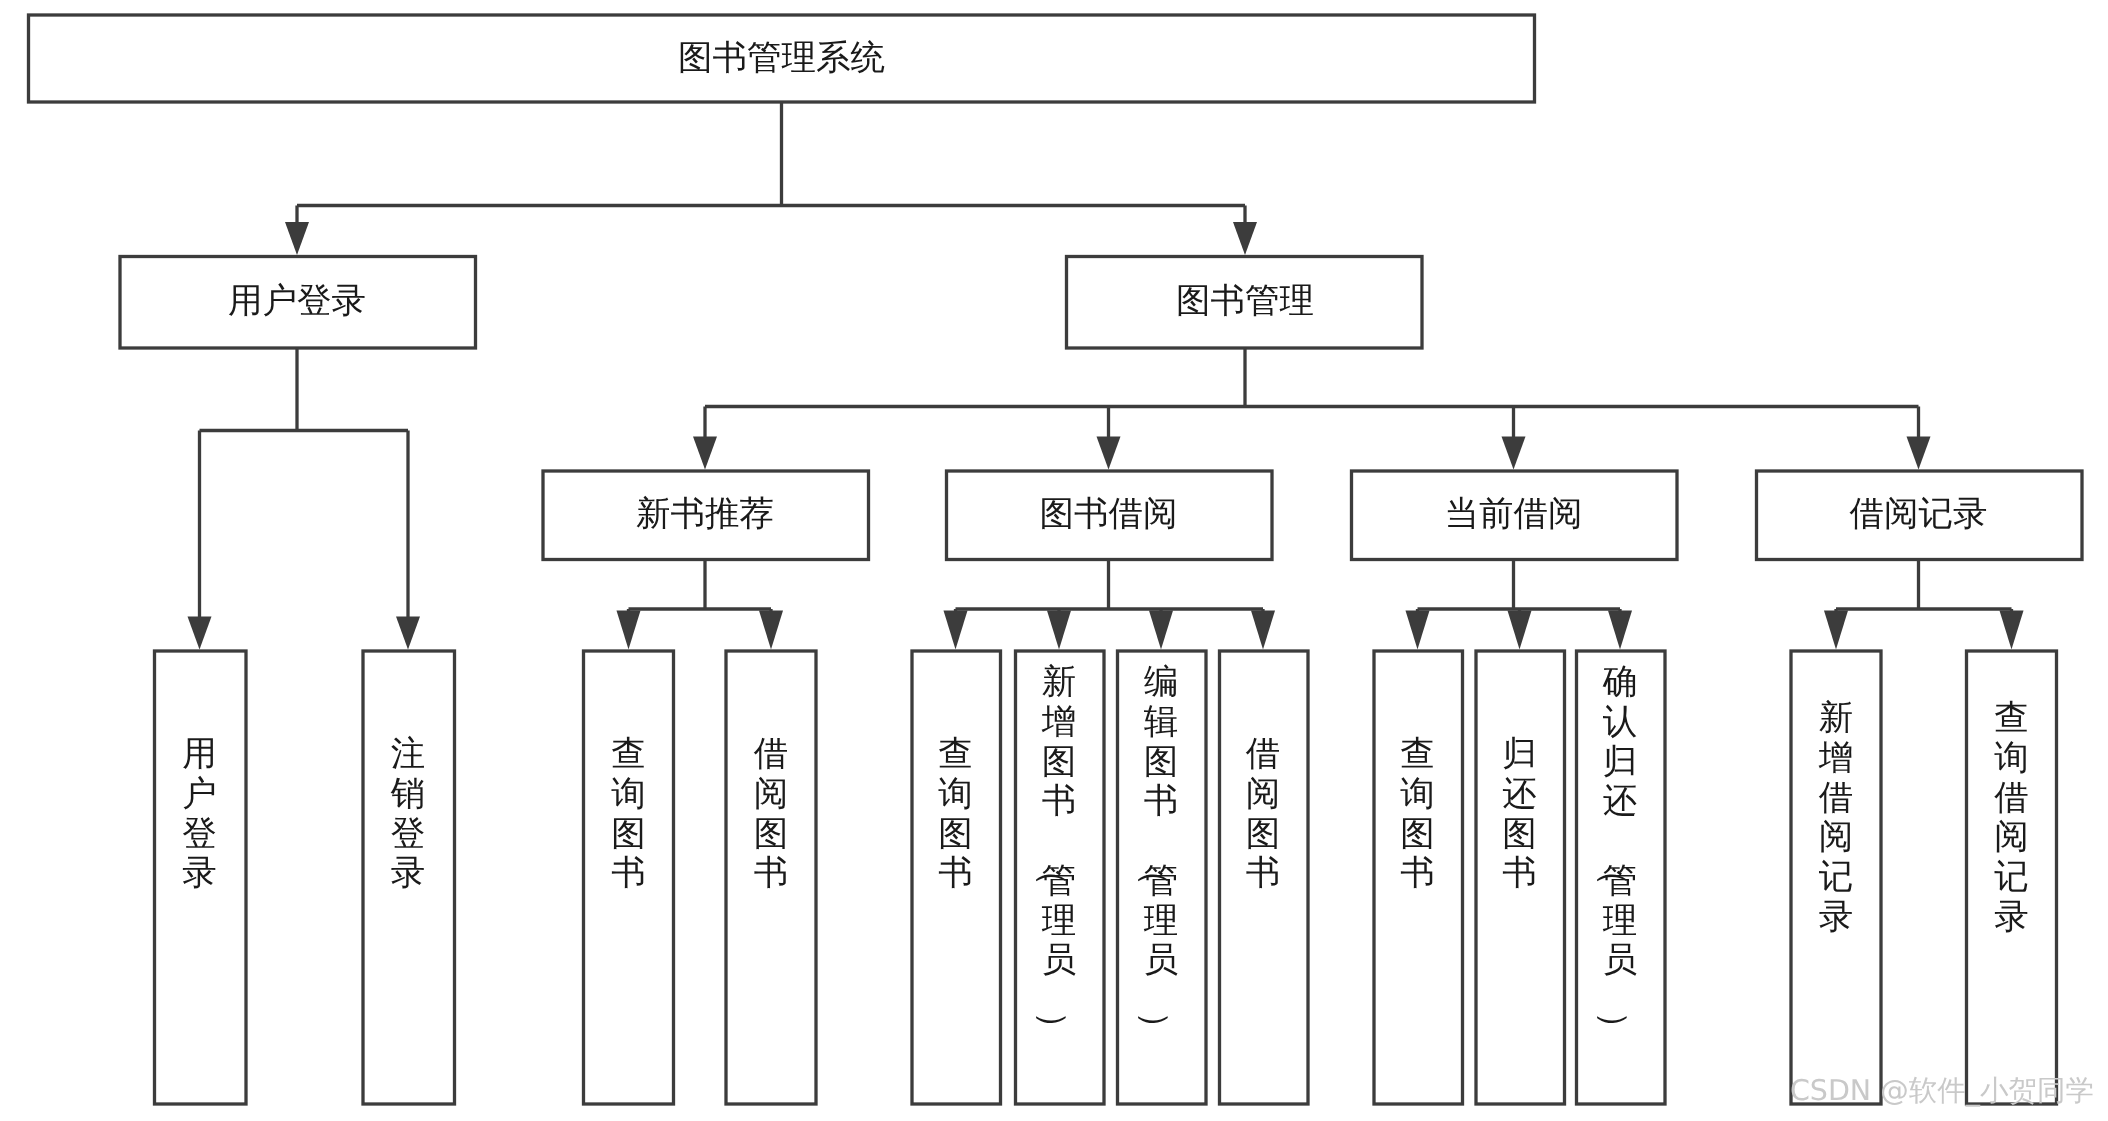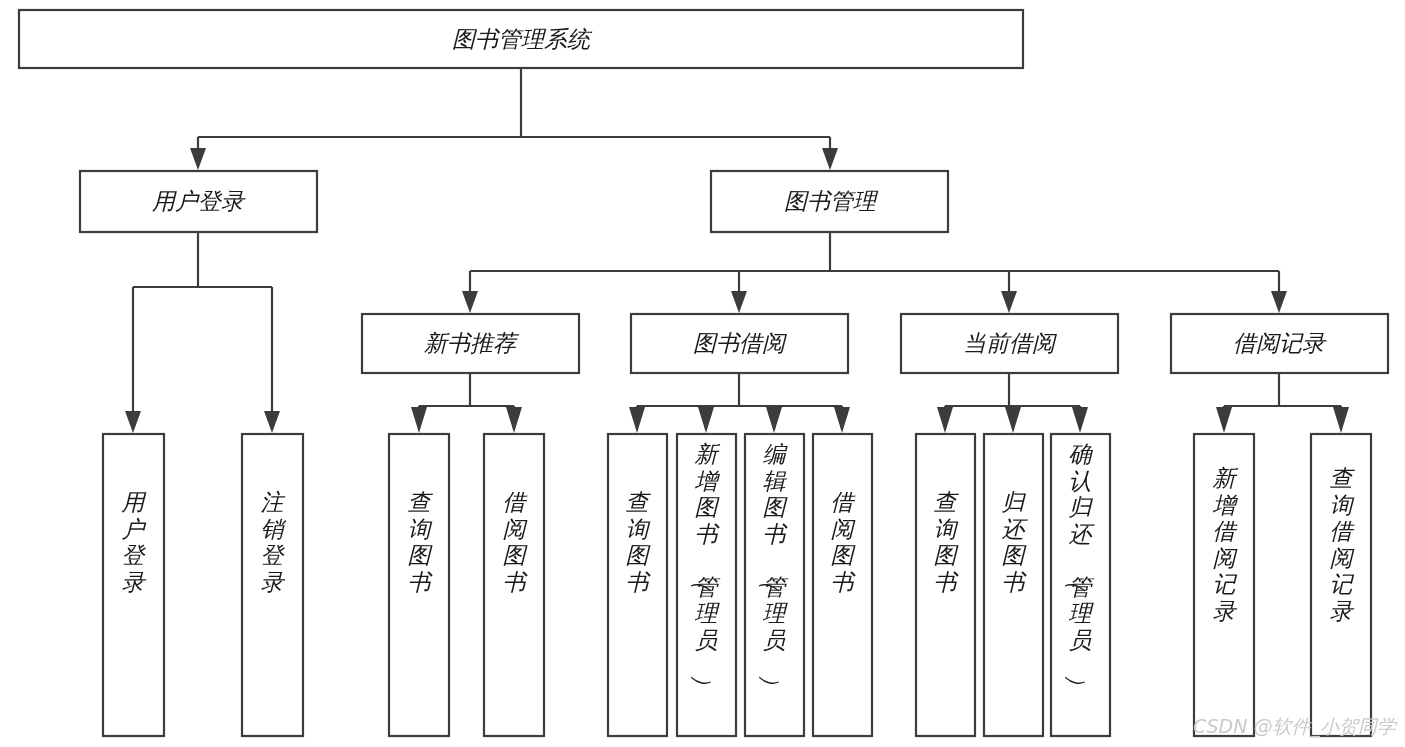--- a/index.html
+++ b/index.html
@@ -9,21 +9,20 @@
   }
   body {
     font-family: "DejaVu Sans", "Liberation Sans", sans-serif;
   }
   #diagram-root {
     position: relative;
     width: 1405px;
     height: 747px;
     background: #ffffff;
     overflow: hidden;
-    font-style: italic;
   }
   svg#flowchart {
     position: absolute;
     left: 0;
     top: 0;
     width: 1405px;
     height: 747px;
     display: block;
   }
   .node-box {

